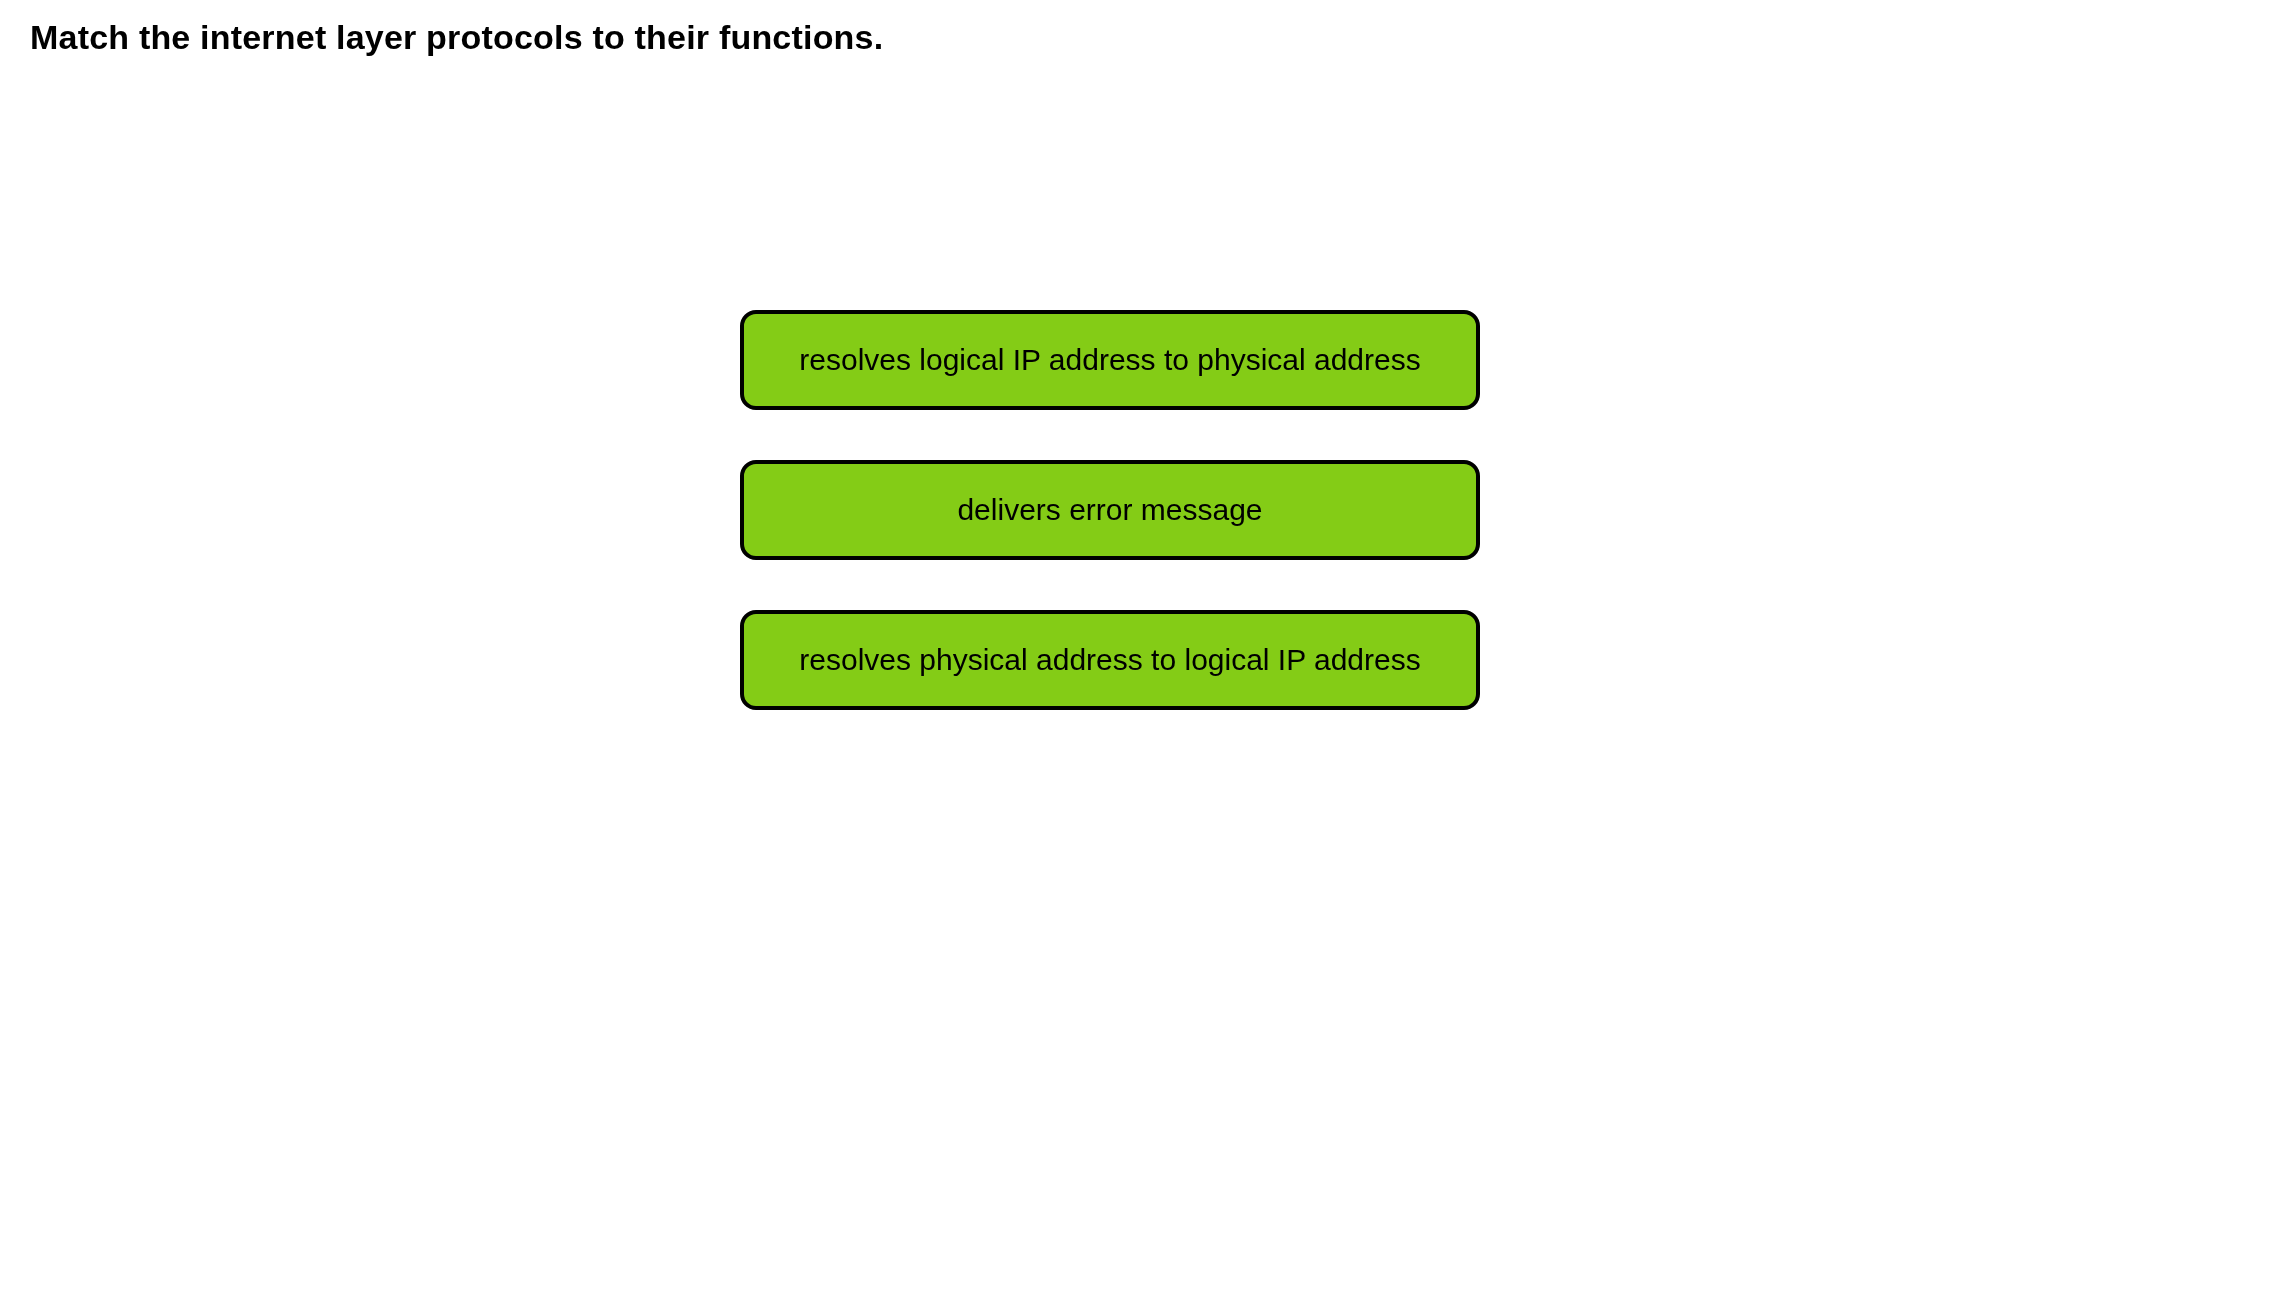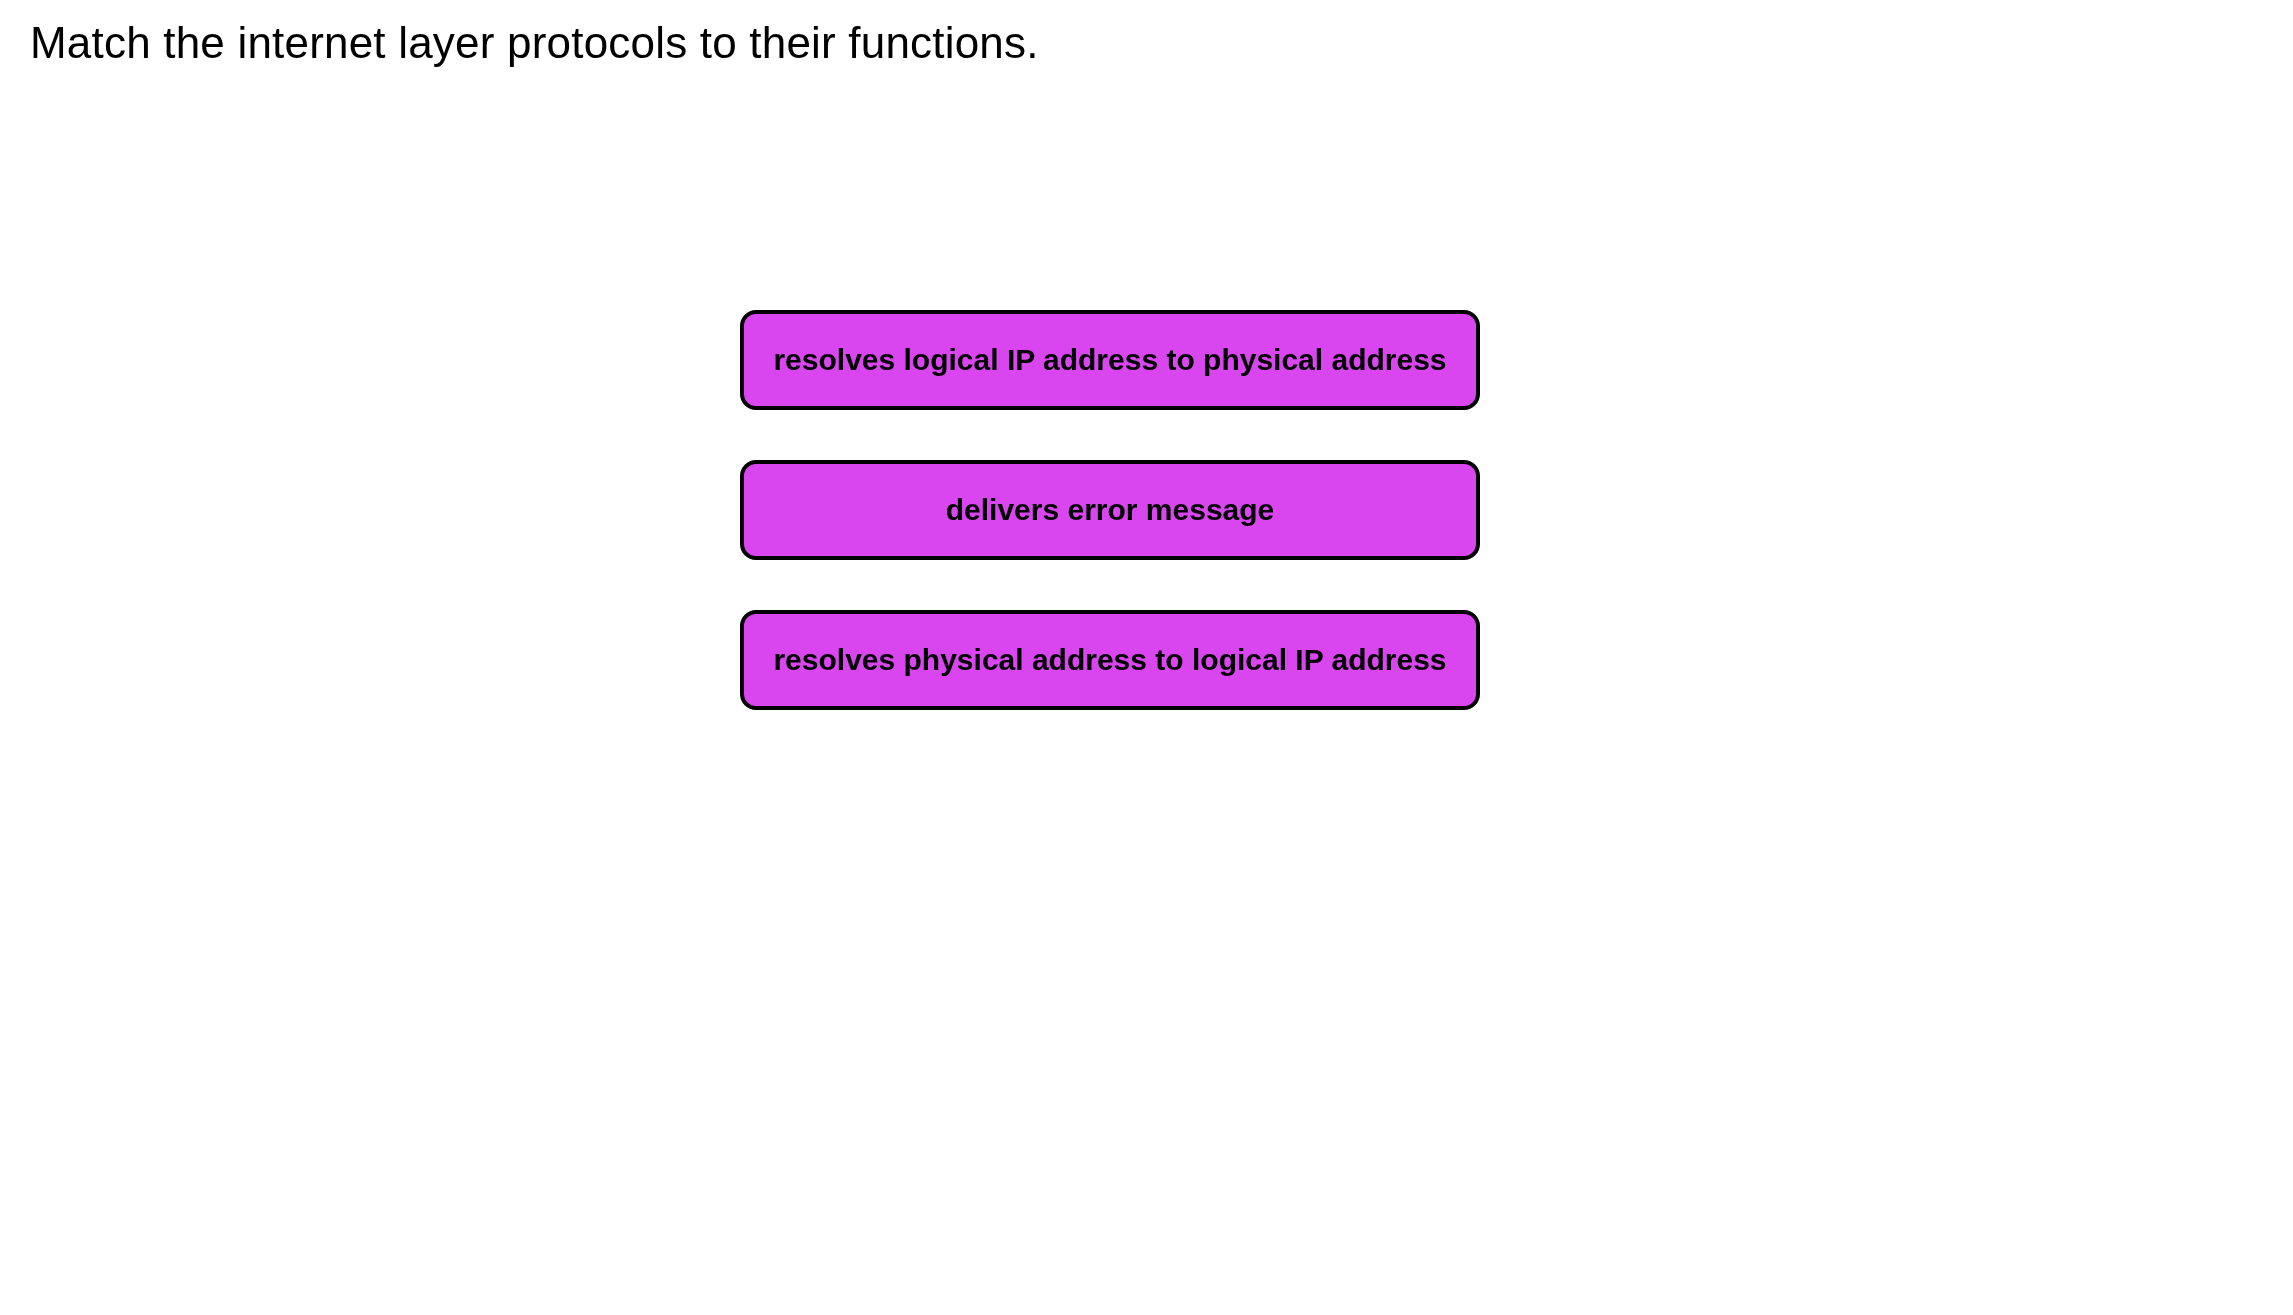--- a/index.html
+++ b/index.html
@@ -13,22 +13,22 @@
     }
     .page {
       position: relative;
       width: 100%;
       height: 100%;
     }
     .prompt {
       position: absolute;
       top: 18px;
       left: 30px;
-      font-size: 44px;
-      font-weight: 400;
+      font-size: 34px;
+      font-weight: 700;
       letter-spacing: 0.2px;
     }
     .options-column {
       position: absolute;
       top: 310px;
       left: 740px;
       width: 740px;
       display: flex;
       flex-direction: column;
       gap: 50px;
@@ -38,24 +38,23 @@
       min-height: 100px;
       border: 4px solid #000000;
       border-radius: 16px;
       display: flex;
       align-items: center;
       justify-content: center;
       font-size: 30px;
       line-height: 1.2;
       text-align: center;
       padding: 20px 24px;
-      background: #d946ef;
+      background: #84cc16;
       cursor: grab;
       user-select: none;
-      font-weight: bold;
     }
   </style>
 </head>
 <body>
 
 <div class="page">
   <div class="prompt">Match the internet layer protocols to their functions.</div>
 
   <div class="options-column">
     <div class="option">resolves logical IP address to physical address</div>

